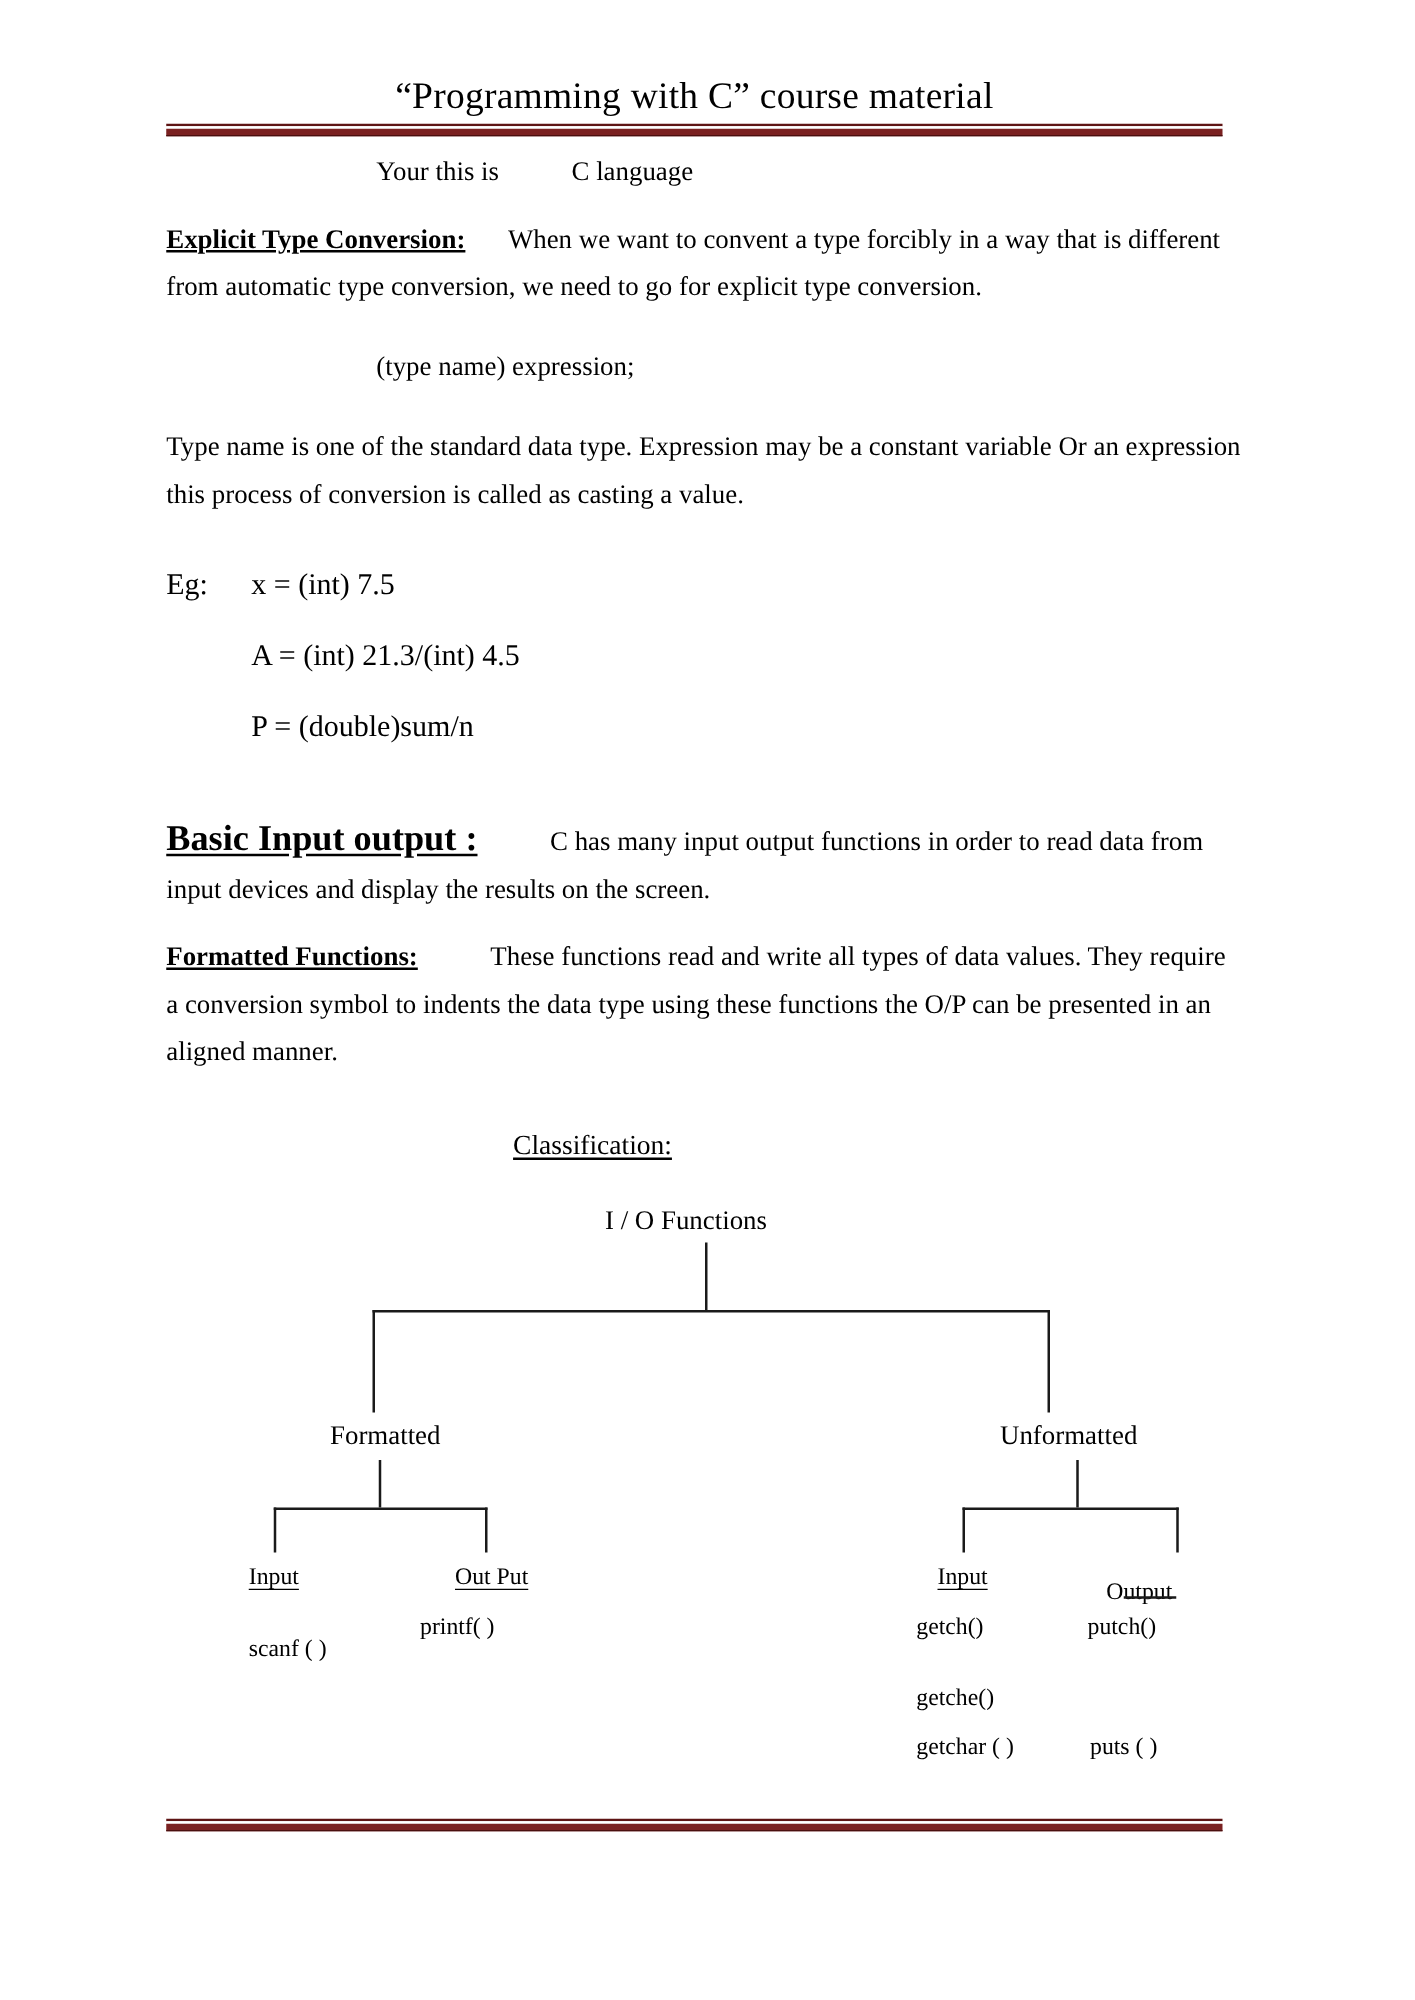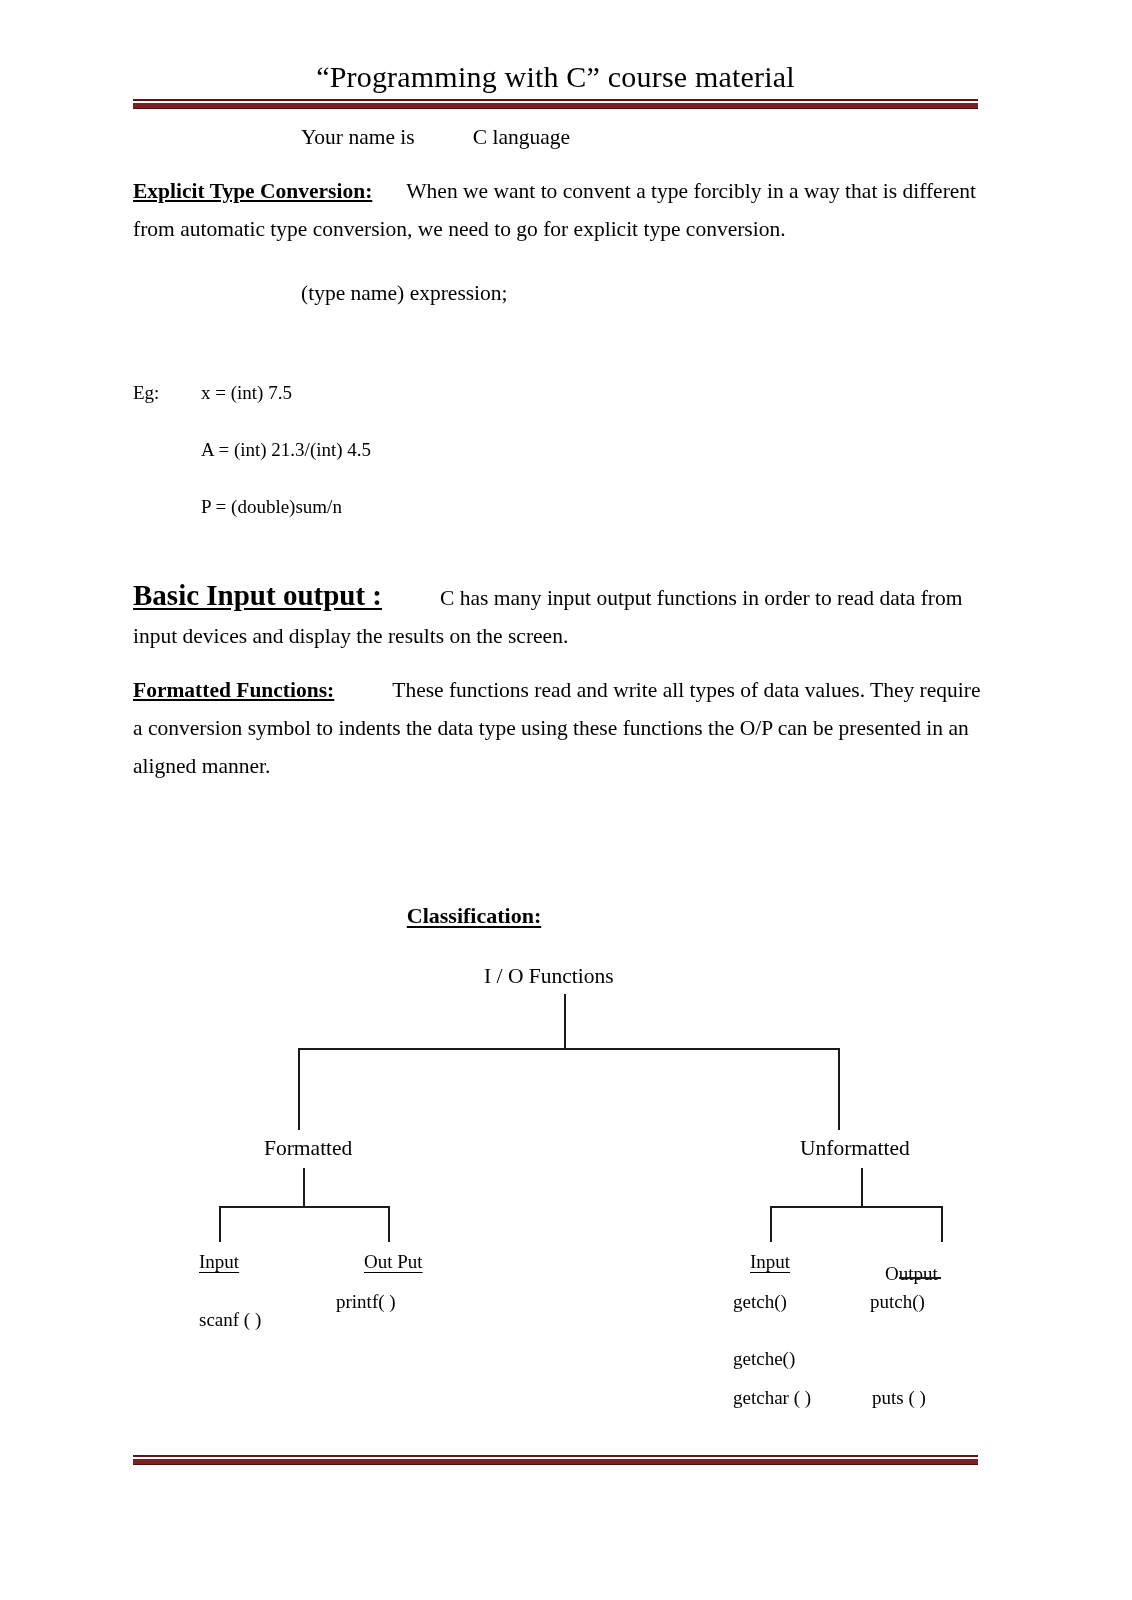--- a/index.html
+++ b/index.html
@@ -106,34 +106,34 @@
     text-underline-offset: 3px;
     line-height: 40px;
   }
   .section-head-rest {
     font-size: 21.5px;
     font-weight: normal;
     text-decoration: none;
   }
 
   .eg-row {
-    font-size: 19px;
+    font-size: 24px;
     line-height: 57px;
   }
   .eg-label { display: inline-block; width: 68px; }
 
   
   .classification {
     position: absolute;
     left: 0;
     top: 903px;
     width: 948px;
     text-align: center;
     font-size: 22px;
-    font-weight: bold;
+    font-weight: normal;
   }
   .classification span {
     text-decoration: underline;
     text-underline-offset: 3px;
   }
 
   
   .tree {
     position: absolute;
     left: 0;
@@ -195,37 +195,38 @@
   </div>
   <div class="rule-double" id="header-rule">
     <div class="ln-thin"></div>
     <div class="ln-gap"></div>
     <div class="ln-thick"></div>
   </div>
 
   <div class="body-area">
 
     <div class="line-centerish">
-      <span>Your name is</span><span class="gap-wide"></span><span>C language</span>
+      <span>Your this is</span><span class="gap-wide"></span><span>C language</span>
     </div>
 
     <div class="spacer-sm"></div>
 
     <p class="para">
       <span class="b-underline">Explicit Type Conversion:</span><span class="gap-med"></span><span>When we want to convent a type forcibly in a way that is different from automatic type conversion, we need to go for explicit type conversion.</span>
     </p>
 
     <div class="spacer-md"></div>
 
     <div class="line-centerish">
       <span>(type name) expression;</span>
     </div>
 
     <div class="spacer-md"></div>
 
+    <p class="para">Type name is one of the standard data type. Expression may be a constant variable Or an expression this process of conversion is called as casting a value.</p>
 
     <div class="spacer-md"></div>
 
     <div class="eg-row">
       <span class="eg-label">Eg:</span><span>x = (int) 7.5</span>
     </div>
     <div class="eg-row">
       <span class="eg-label"></span><span>A = (int) 21.3/(int) 4.5</span>
     </div>
     <div class="eg-row">

